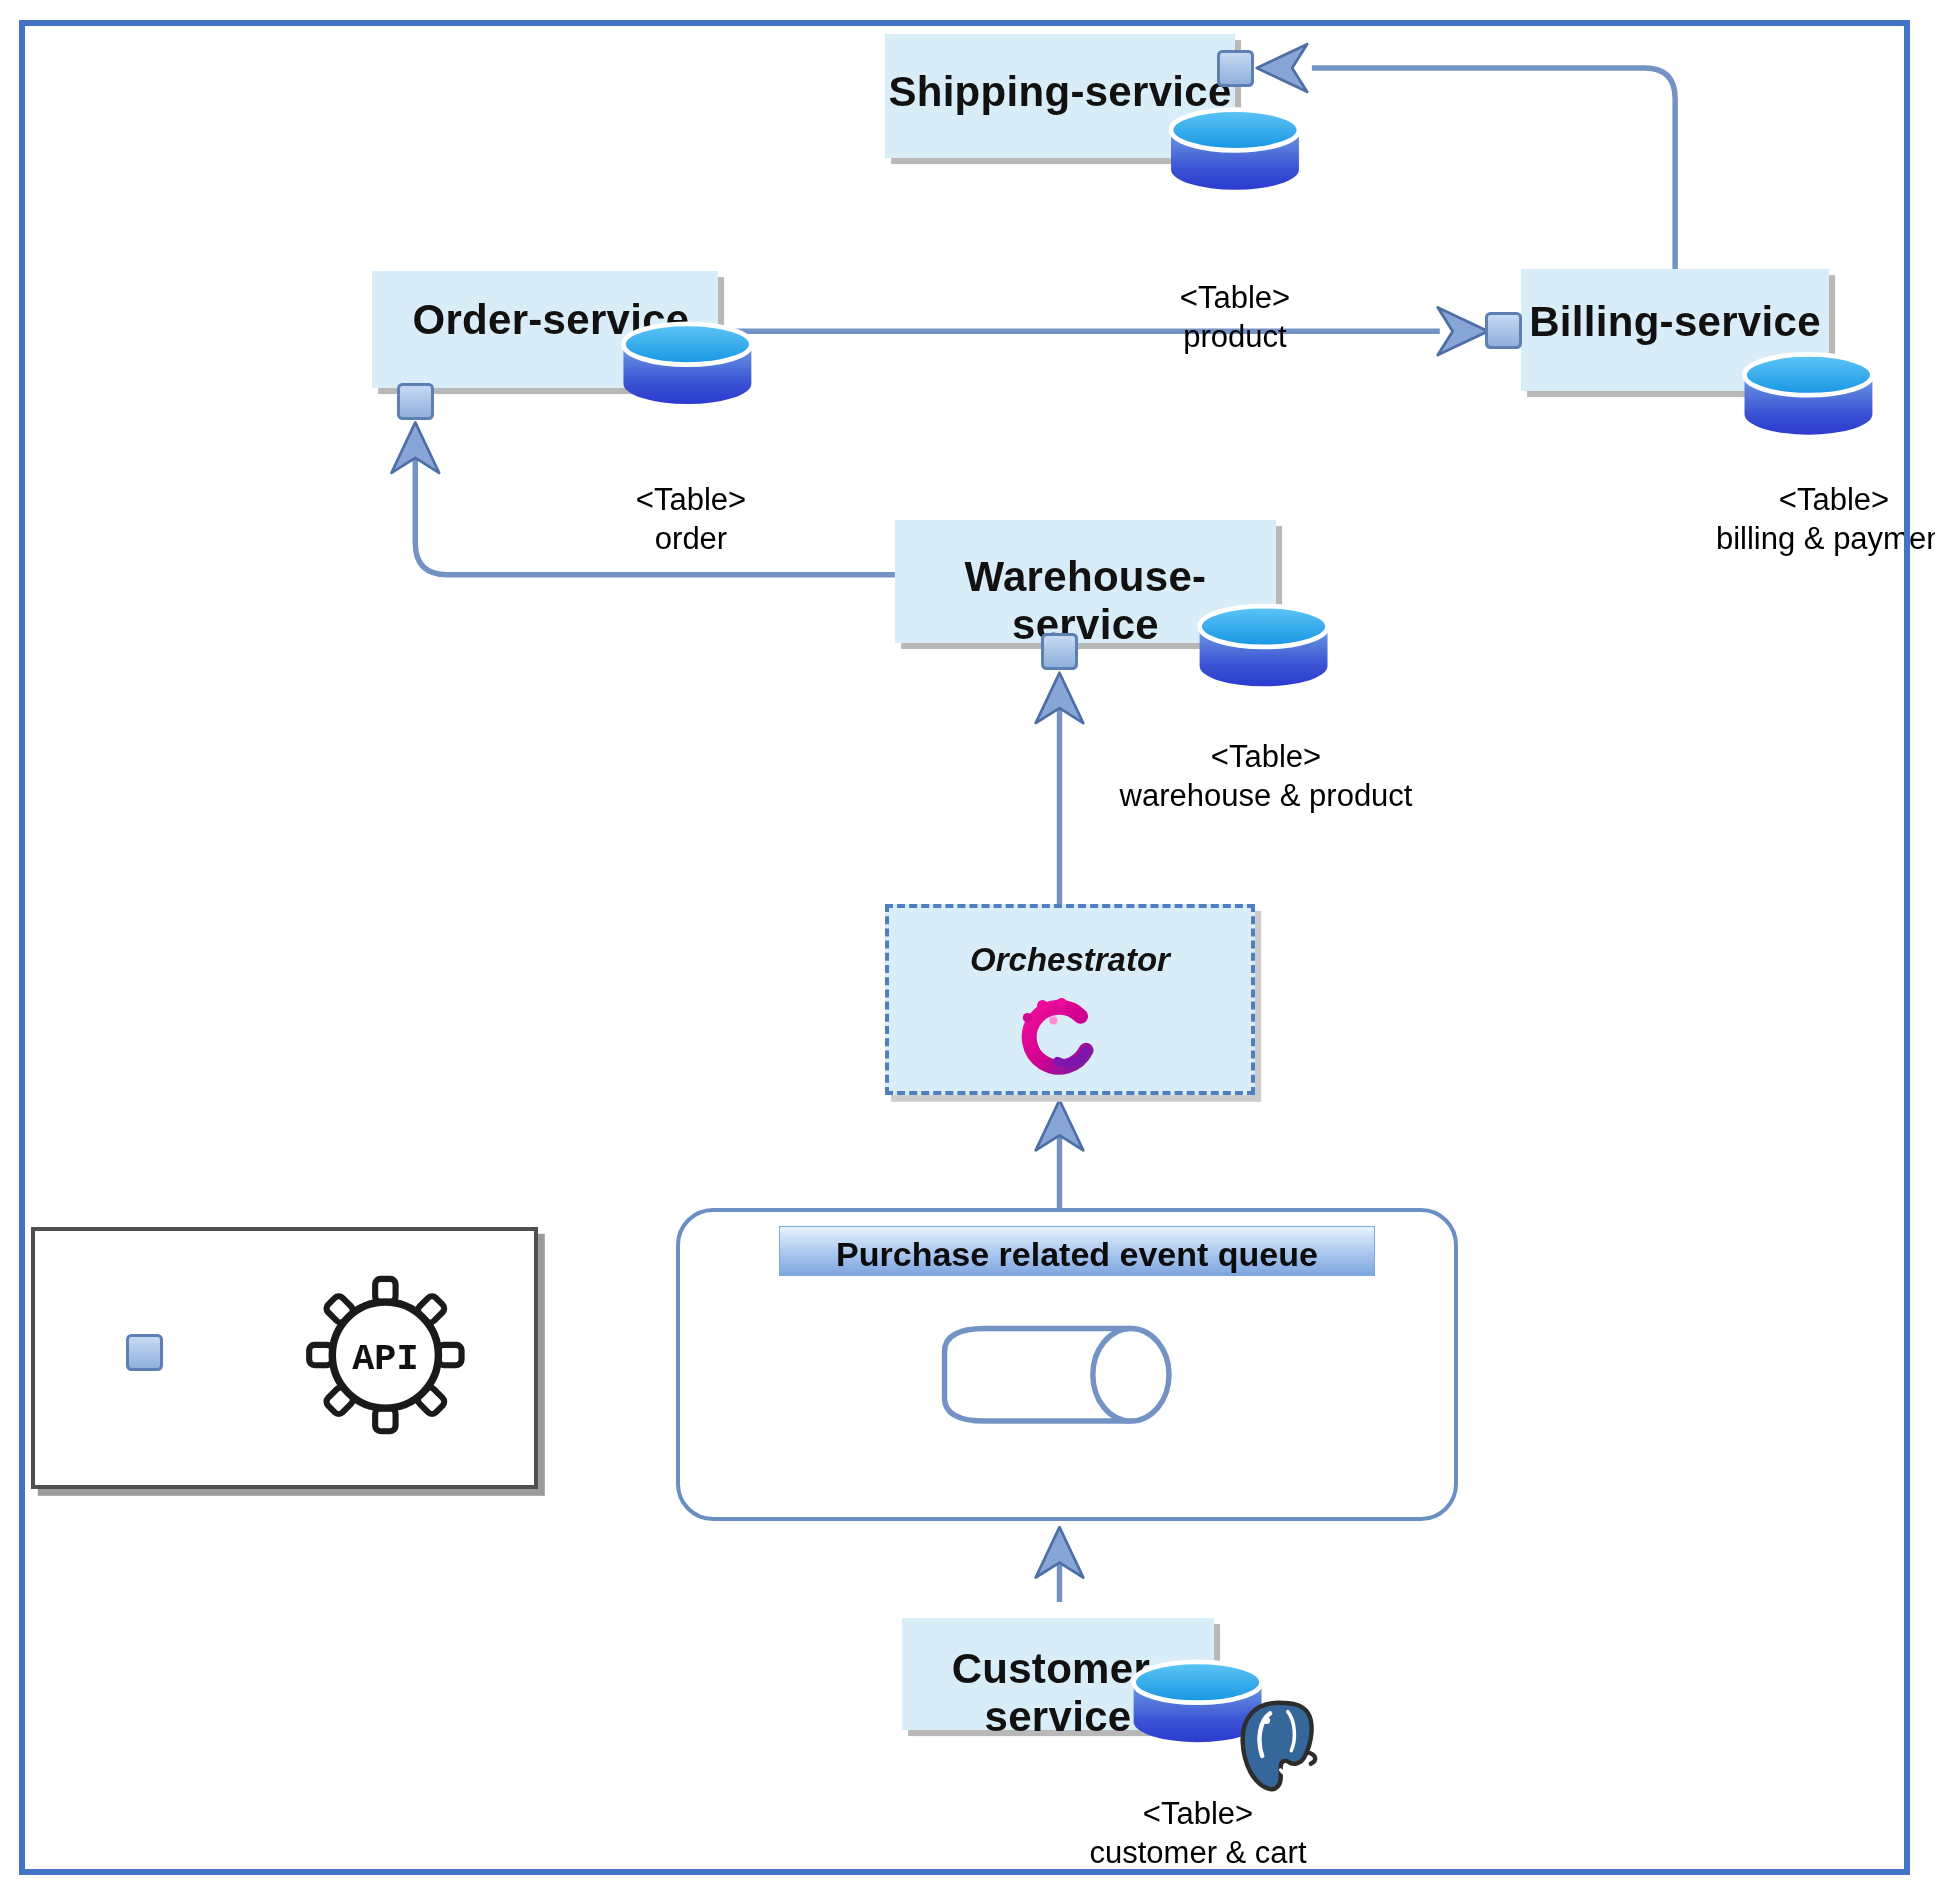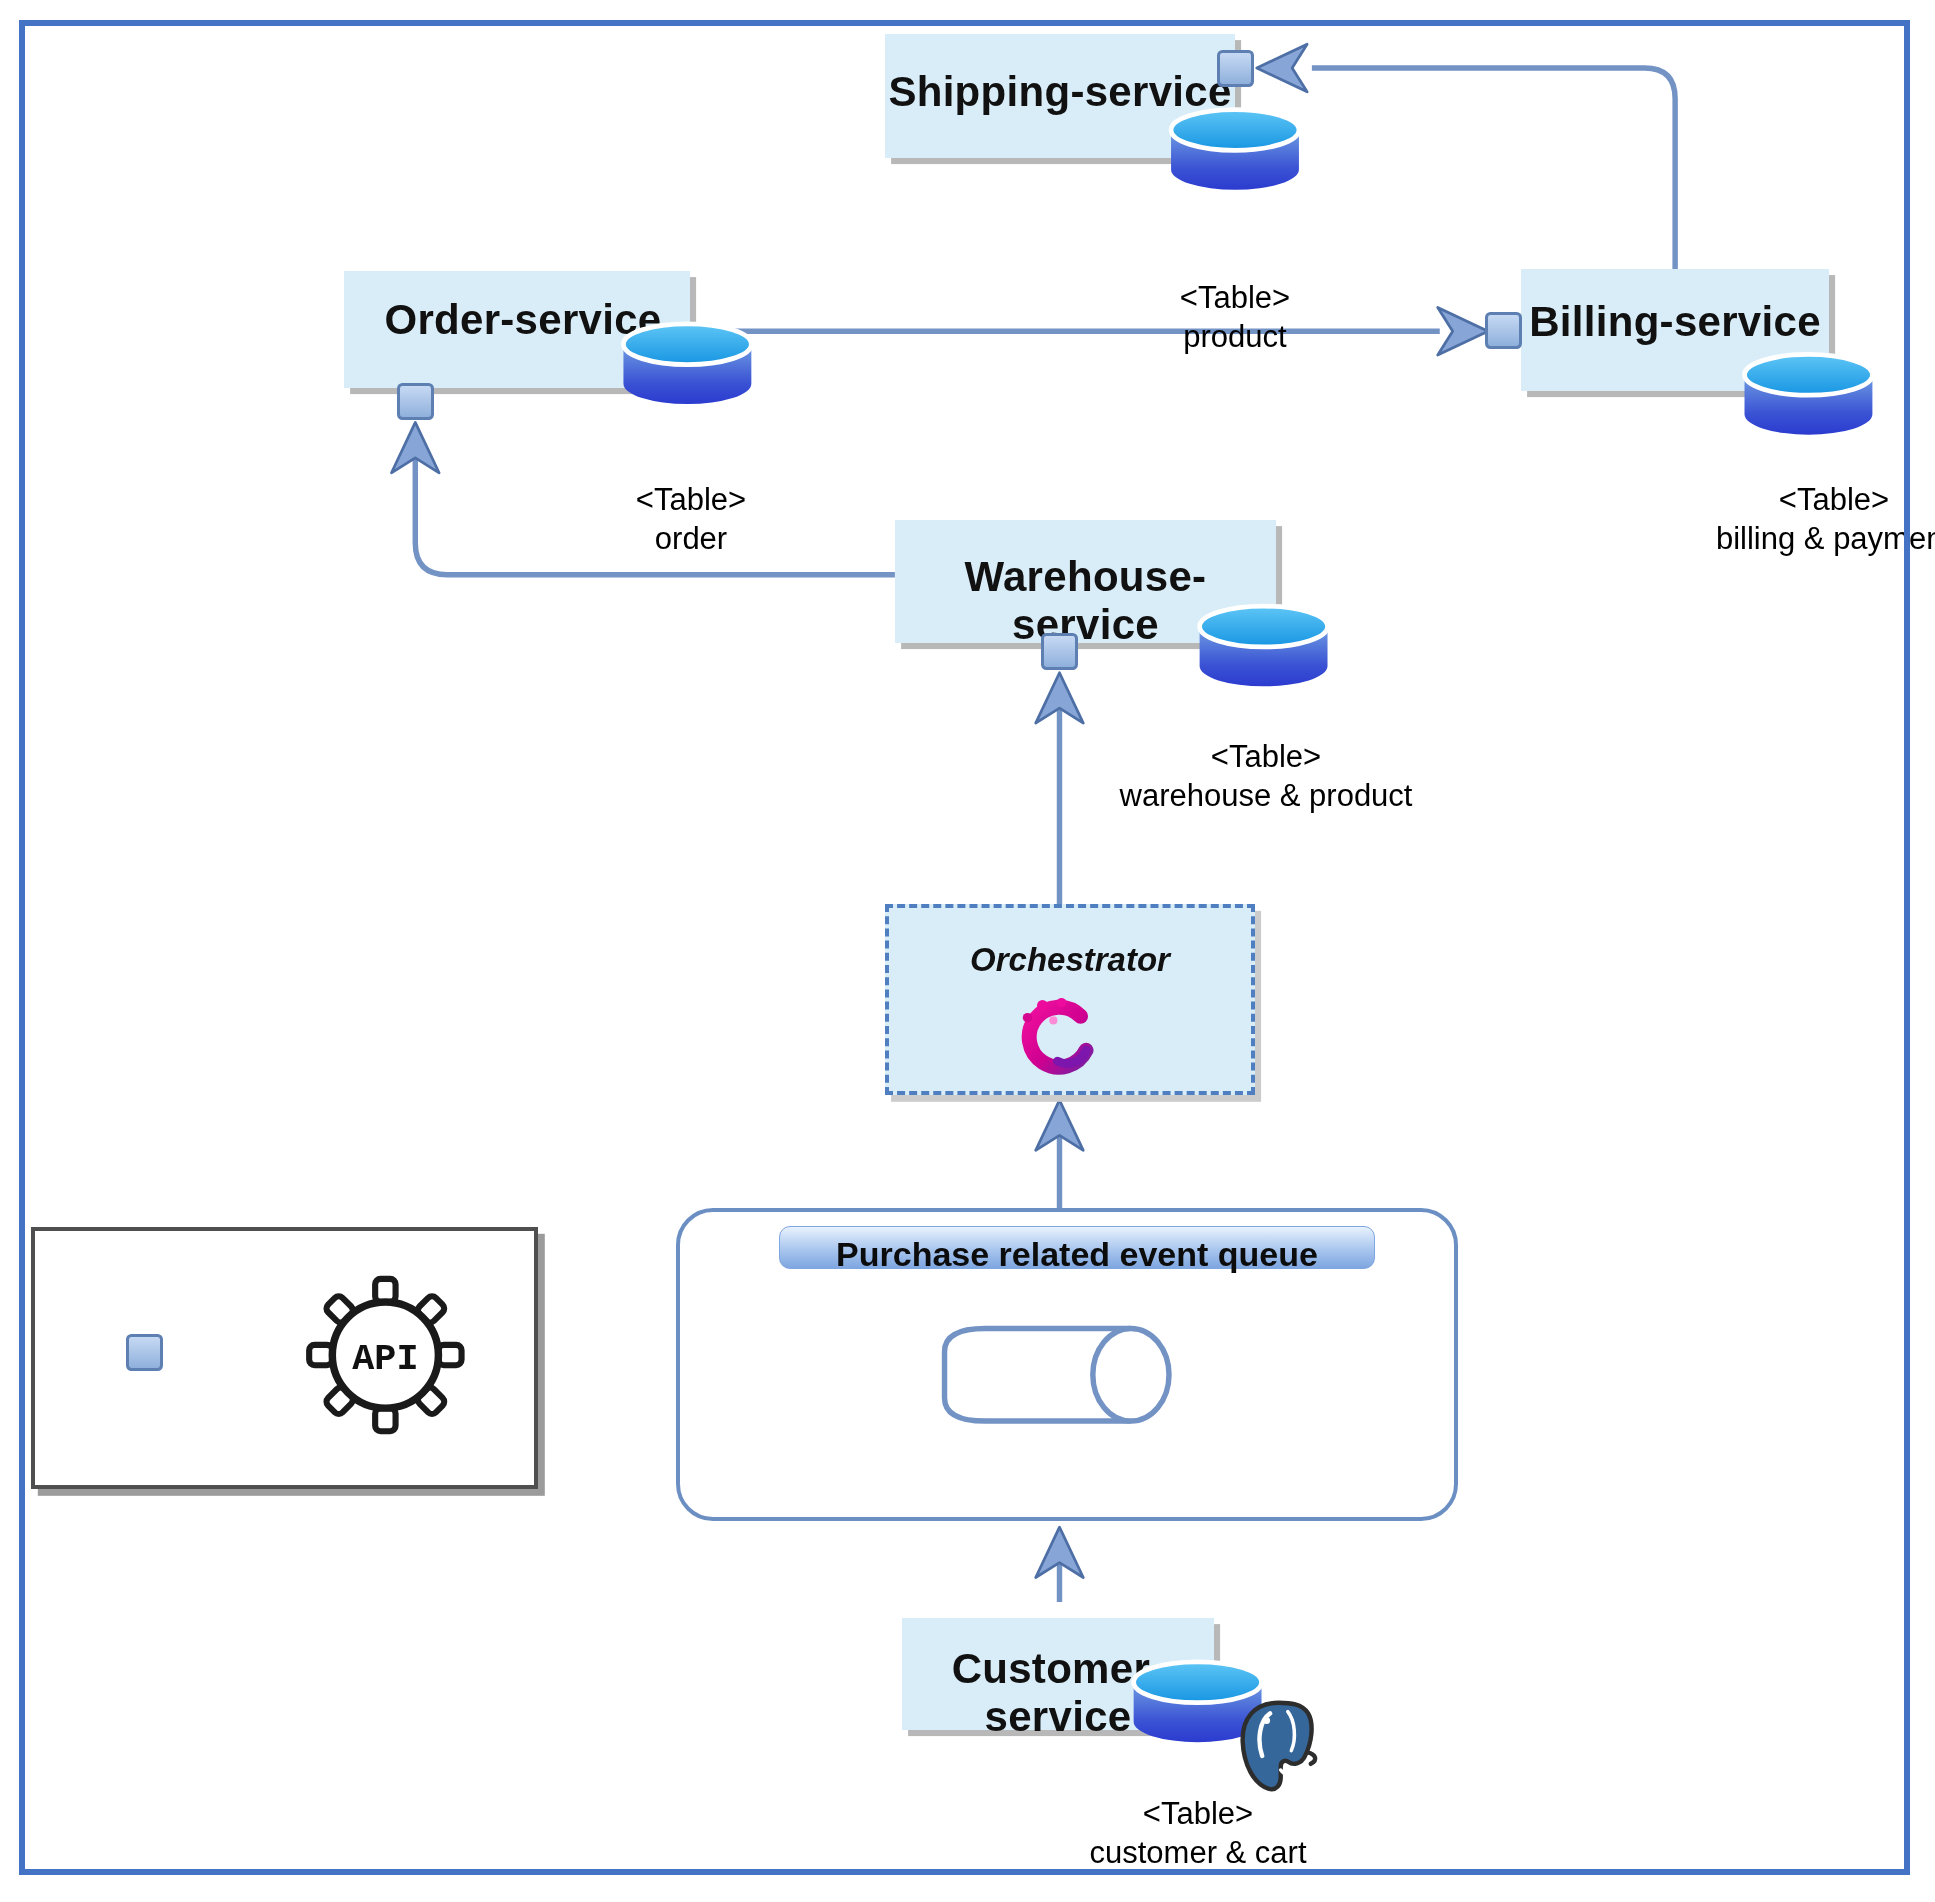--- a/index.html
+++ b/index.html
@@ -11,21 +11,21 @@
   .svc{position:absolute;background:#d9edf8;box-shadow:6.1px 6.1px 0 #b8b8b8;box-sizing:border-box;
        text-align:center;}
   .svc-label{font-weight:bold;font-size:42px;color:#111;letter-spacing:0.3px;}
   
   .orch{position:absolute;left:885px;top:904px;width:370px;height:191px;background:#d9edf8;
         border:4.1px dashed #4f7fc0;box-sizing:border-box;box-shadow:6.1px 6.8px 0 #cccccc;text-align:center;}
   .orch-label{margin-top:33px;font-size:33px;font-weight:bold;font-style:italic;color:#111;}
   
   .queue-box{position:absolute;left:676px;top:1208px;width:782px;height:313px;background:#ffffff;
              border:4.8px solid #6b8fc3;border-radius:37px;box-sizing:border-box;}
-  .queue-pill{position:absolute;left:779px;top:1226px;width:596px;height:43px;border-radius:11px;
+  .queue-pill{position:absolute;left:779px;top:1226px;width:596px;height:50px;border-radius:0;
               border:1.4px solid #7ea6e0;box-sizing:border-box;
               background:linear-gradient(180deg,#e8f2fd 0%,#a9c6ee 55%,#7ea6e0 100%);
               text-align:center;line-height:54px;font-size:34px;font-weight:bold;color:#0c0c0c;}
   
   .legend-box{position:absolute;left:31px;top:1227px;width:507px;height:262px;background:#ffffff;
               border:4.1px solid #4f4f4f;box-sizing:border-box;box-shadow:6.8px 6.8px 0 #9b9b9b;}
   
   .port{position:absolute;width:37px;height:37px;border:3.4px solid #5d7fb2;border-radius:5.4px;
         box-sizing:border-box;background:linear-gradient(180deg,#c6d9f3 0%,#8fb0dc 100%);}
   
@@ -54,21 +54,21 @@
       <polygon points="1557,989 1522,1063 1557,1041 1592,1063"></polygon>
       <polygon points="1557,1617 1522,1691 1557,1669 1592,1691"></polygon>
       <polygon points="1557,2245 1522,2319 1557,2297 1592,2319"></polygon>
     </g>
   </svg>
 
   <div class="svc" style="left:885px;top:34px;width:350px;height:124px;padding-top:34px;">
     <div class="svc-label">Shipping-service</div>
   </div>
 
-  <div class="svc" style="left:344px;top:271px;width:346px;height:117px;padding-top:24.5px;padding-left:12px;">
+  <div class="svc" style="left:372px;top:271px;width:346px;height:117px;padding-top:24.5px;padding-left:12px;">
     <div class="svc-label">Order-service</div>
   </div>
 
   <div class="svc" style="left:1521px;top:269px;width:308px;height:122px;padding-top:29px;">
     <div class="svc-label">Billing-service</div>
   </div>
 
   <div class="svc" style="left:895px;top:520px;width:381px;height:123px;padding-top:33px;">
     <div class="svc-label">Warehouse-service</div>
   </div>

